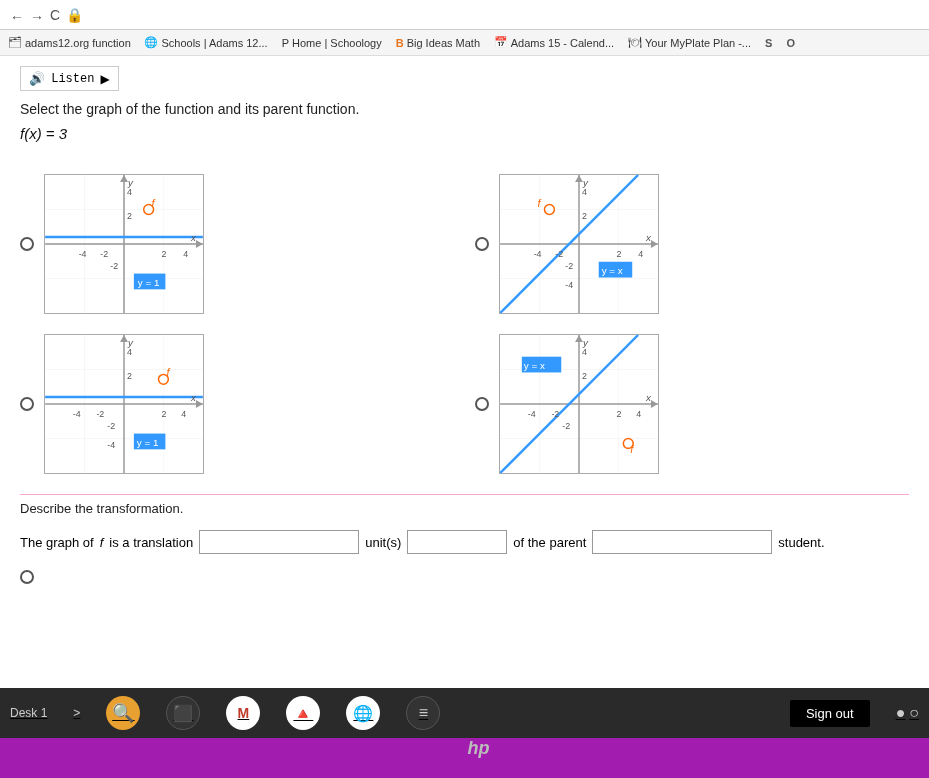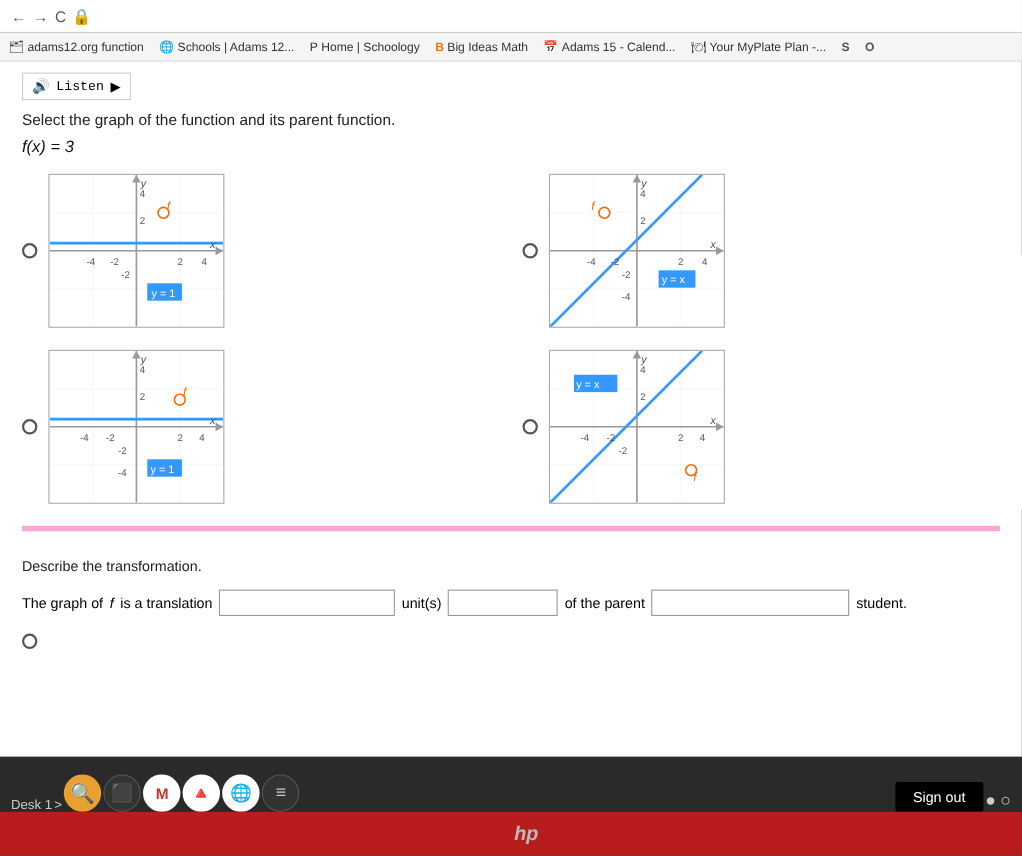--- a/index.html
+++ b/index.html
@@ -87,21 +87,21 @@
 
     .question-text {
       font-size: 14px;
       color: #222;
       margin-bottom: 8px;
     }
 
     .function-text {
       font-size: 15px;
       font-style: italic;
-      margin-bottom: 16px;
+      margin-bottom: 32px;
       color: #111;
     }
 
     
     .choices-grid {
       display: grid;
       grid-template-columns: 1fr 1fr;
       gap: 20px;
       margin-bottom: 20px;
     }
@@ -135,22 +135,22 @@
     }
 
     .graph-container svg {
       width: 100%;
       height: 100%;
     }
 
     
     .transform-section {
       margin-top: 10px;
-      border-top: 5px solid #f9a8d4;
-      padding-top: 24px;
+      border-top: 1px solid #f9a8d4;
+      padding-top: 6px;
     }
 
     .transform-label {
       font-size: 13px;
       color: #222;
       margin-bottom: 14px;
     }
 
     .transform-inputs {
       display: flex;
@@ -174,23 +174,24 @@
 
     
     .taskbar {
       position: absolute;
       bottom: 40px;
       left: 0;
       width: 100%;
       height: 50px;
       background: #2a2a2a;
       display: flex;
-      align-items: flex-end;
+      align-items: center;
       padding: 0 10px;
-      gap: 2px;
+      gap: 26px;
+      text-decoration: underline;
     }
 
     .taskbar-text {
       color: #ccc;
       font-size: 12px;
     }
 
     .taskbar-icon {
       width: 34px;
       height: 34px;
@@ -229,23 +230,22 @@
       gap: 4px;
     }
 
     
     .bottom-bar {
       position: absolute;
       bottom: 0;
       left: 0;
       width: 100%;
       height: 40px;
-      background: #b91c1c;
-      display: flex;
-      align-items: center;
+      background: #a21caf;
+      display: flex;
       justify-content: center;
       padding-left: 28px;
     }
 
     .hp-logo {
       color: #bbb;
       font-size: 18px;
       font-style: italic;
       font-weight: bold;
     }

